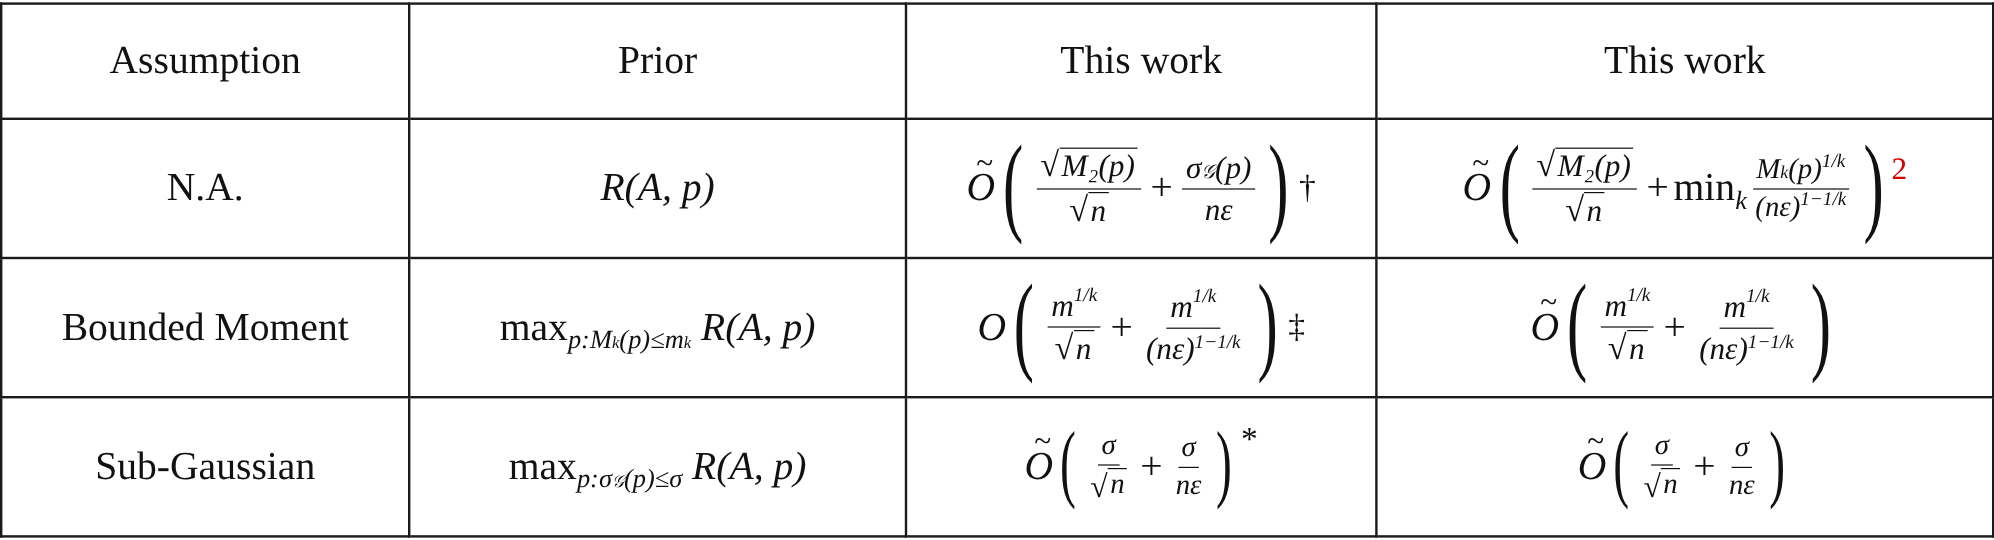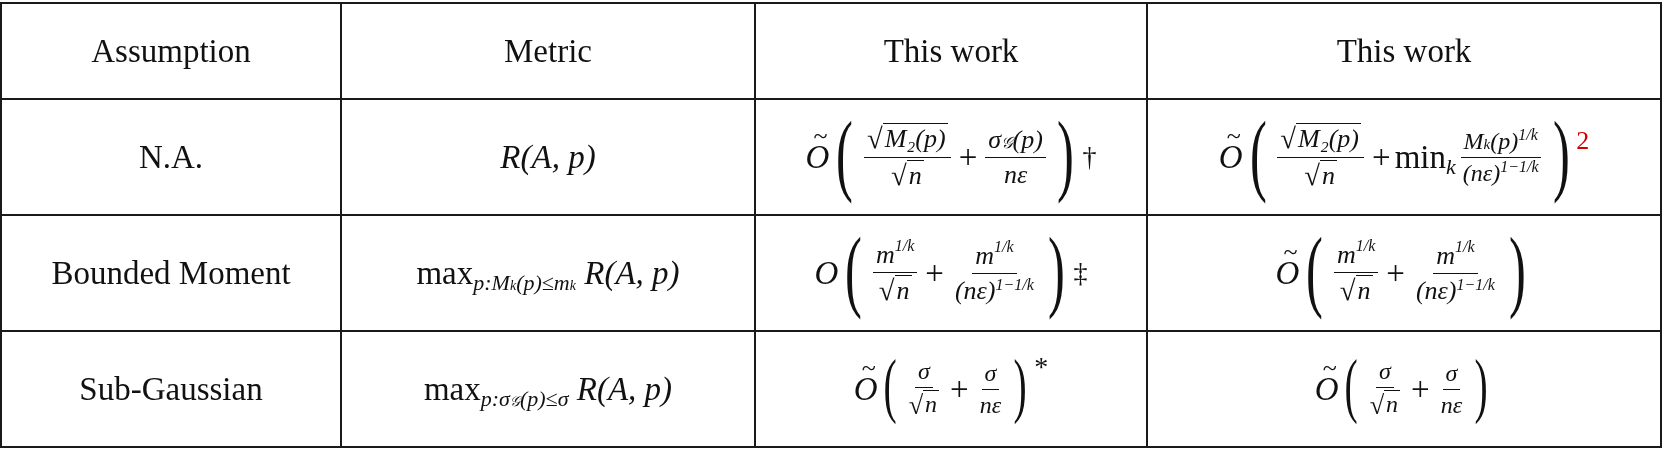--- a/index.html
+++ b/index.html
@@ -33,21 +33,21 @@
 <table class="t">
   <colgroup>
       <col class="c0">
       <col class="c1">
       <col class="c2">
       <col class="c3">
     </colgroup>
   <tbody>
       <tr class="hdr">
     <th class="txt">Assumption</th>
-    <th class="txt">Metric</th>
+    <th class="txt">Prior</th>
     <th class="txt">This work</th>
     <th class="txt">This work</th>
   </tr>
 
   <tr class="r">
     <td class="txt">N.A.</td>
     <td>
       <span class="m">
             <span class="i">R</span>
             <span class="i">(A, p)</span>

